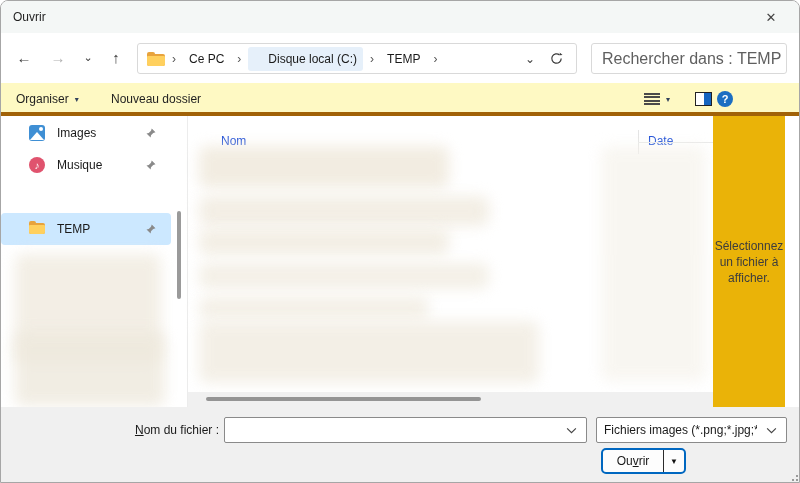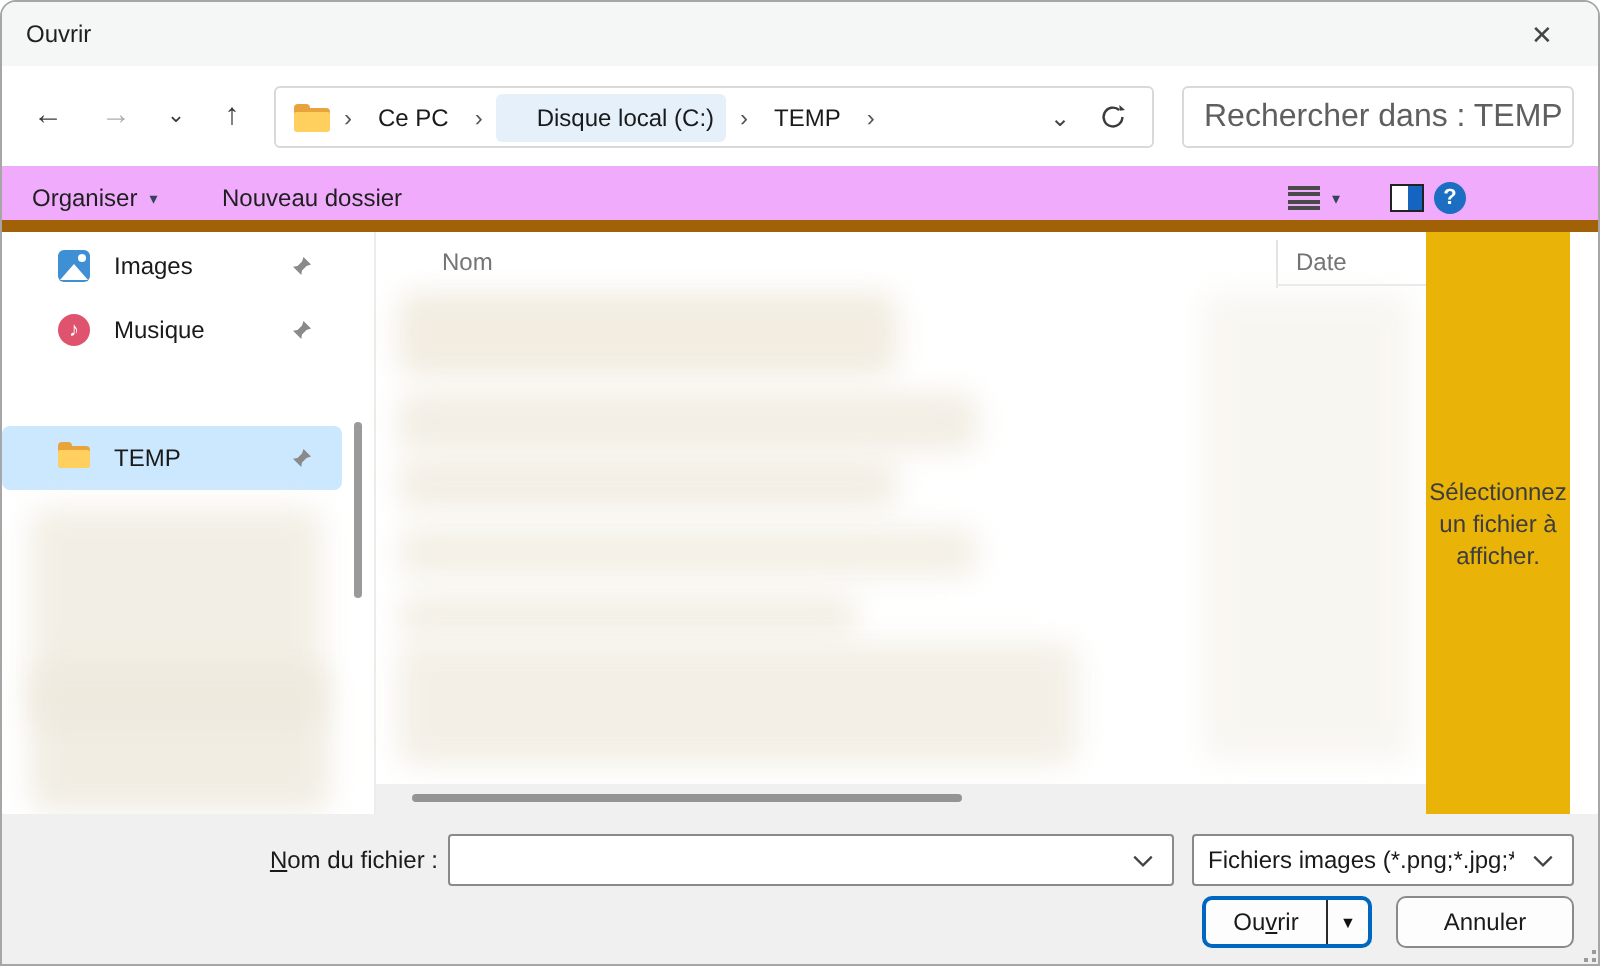--- a/index.html
+++ b/index.html
@@ -32,21 +32,21 @@
   .addr-chevron { padding:0 10px; color:#444; }
   .refresh-btn { padding:0 12px 0 4px; display:flex; align-items:center; }
   .searchbox { position:absolute; left:590px; top:10px; width:196px; height:31px; border:1px solid #d9d9d9;
                border-radius:3px; background:#fff; display:flex; align-items:center; }
   .searchbox input { border:none; outline:none; flex:1; height:100%; padding:0 4px 0 10px; font-size:16px;
                      font-family:"Liberation Sans", sans-serif; color:#444; background:transparent; }
   .searchbox input::placeholder { color:#5f5f5f; opacity:1; }
   .search-icon { margin-right:10px; flex:0 0 auto; }
 
   
-  .toolbar { position:absolute; left:0; top:82px; width:100%; height:33px; background:#f0abfc; border-bottom:6px solid #a16207; }
+  .toolbar { position:absolute; left:0; top:82px; width:100%; height:33px; background:#fef9c3; border-bottom:4px solid #a16207; }
   .tb-item { position:absolute; top:0; height:32px; display:flex; align-items:center; color:#1f1f1f; }
   .caret { font-size:8px; color:#33435c; margin-left:6px; }
   .details-icon { width:16px; height:12px; display:flex; flex-direction:column; justify-content:space-between; }
   .details-icon span { display:block; height:2px; background:#4a4a4a; }
   .preview-icon { width:17px; height:14px; border:1.5px solid #222; background:#fff; position:relative; }
   .preview-icon::after { content:""; position:absolute; right:0; top:0; width:7px; height:100%; background:#1565c0; }
   .help-icon { width:16px; height:16px; border-radius:50%; background:#1b6ec2; color:#fff; font-size:11px; font-weight:bold;
                display:flex; align-items:center; justify-content:center; }
 
   
@@ -68,21 +68,21 @@
   .icon-videos { background:#8b48c7; border-radius:3px; width:16px; height:16px; position:relative; }
   .icon-videos::after { content:""; position:absolute; left:5px; top:4px; width:0; height:0;
       border-top:4px solid transparent; border-bottom:4px solid transparent; border-left:7px solid #fff; }
   .icon-folder { position:relative; width:16px; height:16px; }
   .icon-folder .back { position:absolute; left:0; top:2px; width:16px; height:11px; background:#e8a33d; border-radius:2px; }
   .icon-folder .tab { position:absolute; left:0; top:0; width:7px; height:5px; background:#e8a33d; border-radius:2px 2px 0 0; }
   .icon-folder .front { position:absolute; left:0; top:4px; width:16px; height:9px; background:#ffd05e; border-radius:1px 1px 2px 2px; }
   .side-scroll-thumb { position:absolute; left:176px; top:95px; width:4px; height:88px; background:#9a9a9a; border-radius:2px; }
 
   .list { position:absolute; left:190px; top:0; width:522px; height:291px; background:#fff; }
-  .list-header { position:absolute; left:0; top:2px; width:522px; height:26px; background:#fff; color:#737373; }
+  .list-header { position:absolute; left:0; top:12px; width:522px; height:26px; background:#fff; color:#1d4ed8; }
   .col-nom { position:absolute; left:30px; top:6px; }
   .col-date { position:absolute; left:457px; top:6px; }
   .col-div { position:absolute; left:447px; top:2px; width:1px; height:24px; background:#e4e4e4; }
   .header-underline { position:absolute; left:447px; top:26px; width:75px; height:1px; background:#e9e9e9; }
 
   .blob { position:absolute; filter:blur(7px); border-radius:8px; }
 
   .vscroll-track { position:absolute; left:714px; top:0; width:14px; height:276px; background:#f3f3f3; }
   .vscroll-thumb { position:absolute; left:6px; top:18px; width:3px; height:22px; background:#8a8a8a; border-radius:2px; }
   .hscroll-track { position:absolute; left:187px; top:276px; width:541px; height:15px; background:#f0f0f0; }
@@ -292,23 +292,20 @@
           <span>Ou</span>
           <span class="ak">v</span>
           <span>rir</span>
         </span>
       <span class="open-div"></span>
       <span class="open-arrow">
           <span>▼</span>
         </span>
     </div>
 
-    <div class="cancel-btn">
-      <span>Annuler</span>
-    </div>
 
     <div class="grip">
         <i></i>
         <i></i>
         <i></i>
       </div>
   </div>
 </div>
 
 </body></html>

